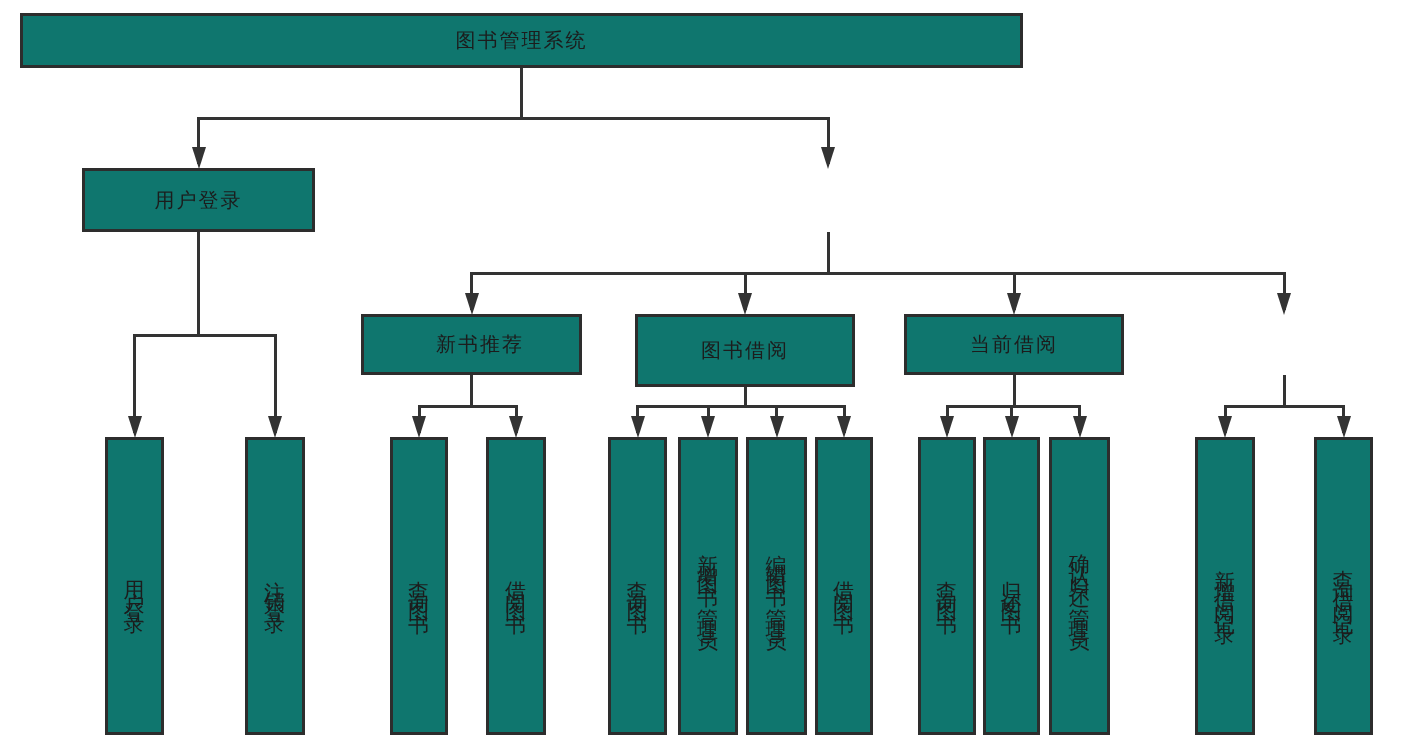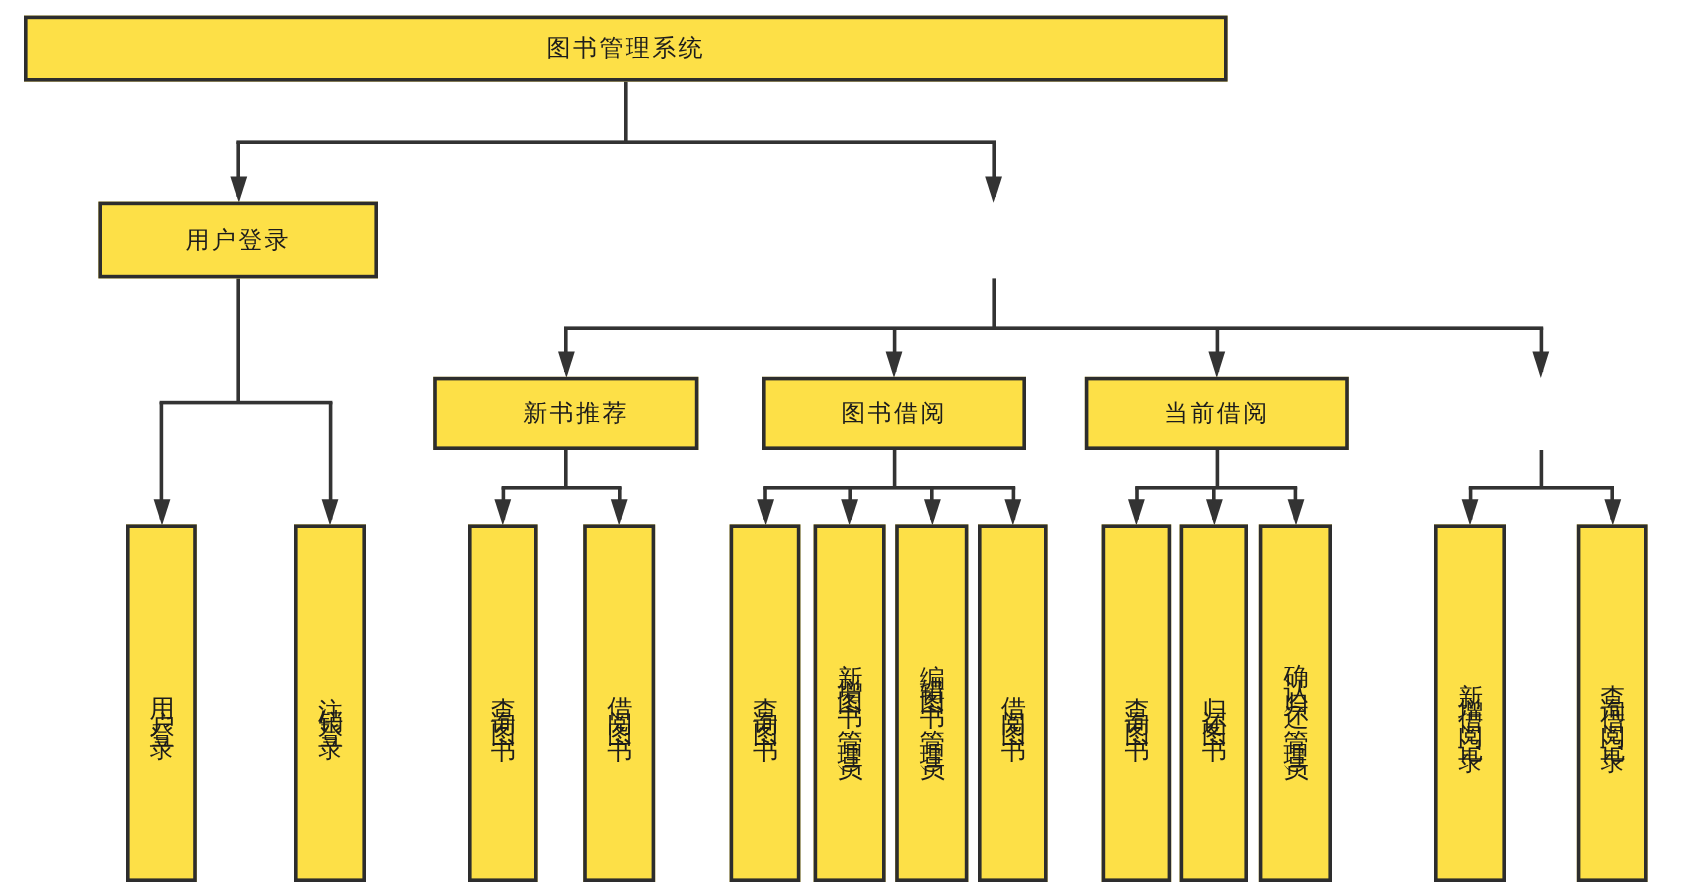--- a/index.html
+++ b/index.html
@@ -8,21 +8,21 @@
     width: 1405px;
     height: 747px;
     background: #ffffff;
     overflow: hidden;
     font-family: "Liberation Sans", "DejaVu Sans", sans-serif;
   }
   .node {
     position: absolute;
     box-sizing: border-box;
     border: 3px solid #2d2d2d;
-    background: #fde047;
+    background: #0f766e;
     display: flex;
     align-items: center;
     justify-content: center;
     color: #1c1c1c;
     font-size: 20px;
     letter-spacing: 2px;
     z-index: 2;
   }
   .node.v span {
     writing-mode: vertical-rl;
@@ -62,21 +62,21 @@
 <div id="canvas">
 <div class="node" style="left: 20px; top: 13px; width: 1003px; height: 55px;">
       <span>图书管理系统</span>
     </div>
     <div class="node" style="left: 82px; top: 168px; width: 233px; height: 64px;">
       <span>用户登录</span>
     </div>
     <div class="node" style="left: 361px; top: 314px; width: 221px; height: 61px; padding-left: 17px;">
       <span>新书推荐</span>
     </div>
-    <div class="node" style="left: 635px; top: 314px; width: 220px; height: 61px;">
+    <div class="node" style="left: 635px; top: 314px; width: 220px; height: 73px;">
       <span>图书借阅</span>
     </div>
     <div class="node" style="left: 904px; top: 314px; width: 220px; height: 61px;">
       <span>当前借阅</span>
     </div>
     <div class="node v" style="left: 105px; top: 437px; width: 59px; height: 298px;">
       <span>用户登录</span>
     </div>
     <div class="node v" style="left: 245px; top: 437px; width: 60px; height: 298px;">
       <span>注销登录</span>

